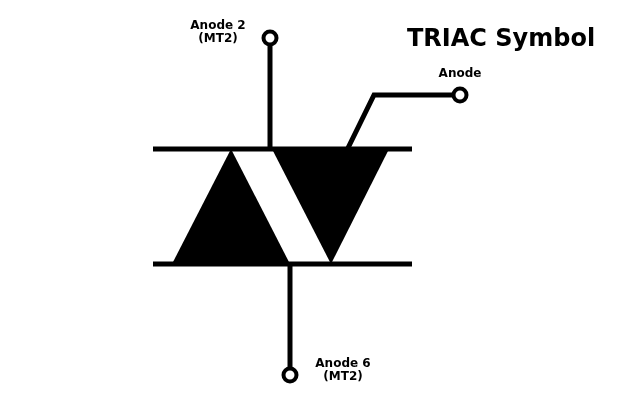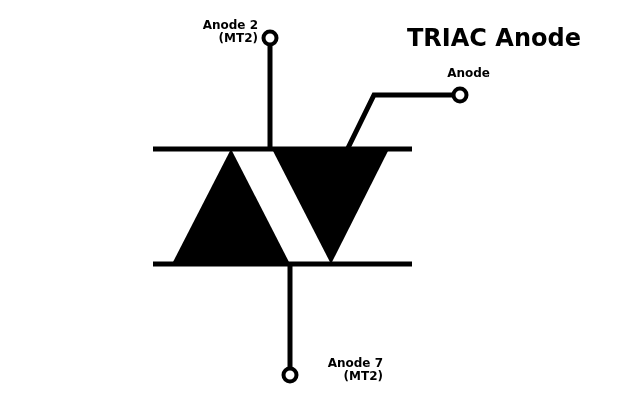--- a/index.html
+++ b/index.html
@@ -1,34 +1,34 @@
 <!DOCTYPE html>
 <html><head>
   <meta charset="utf-8">
   <style>
     html, body { margin: 0; padding: 0; background: #ffffff; }
     body { width: 620px; height: 413px; position: relative; overflow: hidden; font-family: "DejaVu Sans", sans-serif; }
     svg { position: absolute; left: 0; top: 0; }
-    .lbl { position: absolute; color: #000; font-weight: bold; text-align: right; line-height: 13px; font-size: 12px; }
+    .lbl { position: absolute; color: #000; font-weight: bold; text-align: center; line-height: 13px; font-size: 12px; }
     .title { position: absolute; font-weight: bold; font-size: 24px; color: #000; white-space: nowrap; }
   </style>
 </head>
 <body>
 
-<div class="title" style="left:407px; top:24px;">TRIAC Anode</div>
+<div class="title" style="left:407px; top:24px;">TRIAC Symbol</div>
 
 <div class="lbl" style="left:178px; top:19px; width:80px;">
   <div>Anode 2</div>
   <div>(MT2)</div>
 </div>
 
 <div class="lbl" style="left:430px; top:67px; width:60px;">Anode</div>
 
 <div class="lbl" style="left:303px; top:357px; width:80px;">
-  <div>Anode 7</div>
+  <div>Anode 6</div>
   <div>(MT2)</div>
 </div>
 
 <svg width="620" height="413" viewBox="0 0 620 413">
 
   <line x1="153" y1="149" x2="412" y2="149" stroke="#000" stroke-width="5"></line>
   <line x1="153" y1="264" x2="412" y2="264" stroke="#000" stroke-width="5"></line>
 
   <polygon points="231,149 172,264 290,264" fill="#000"></polygon>
   <polygon points="272,149 389,149 331,264" fill="#000"></polygon>

